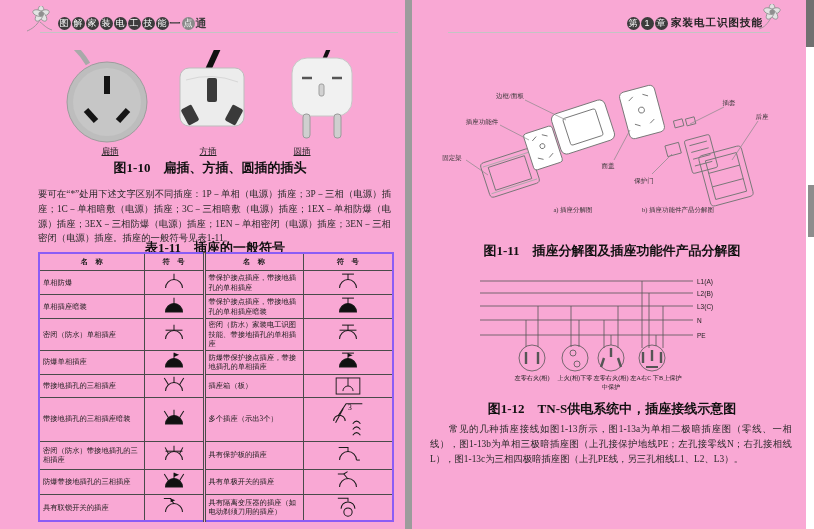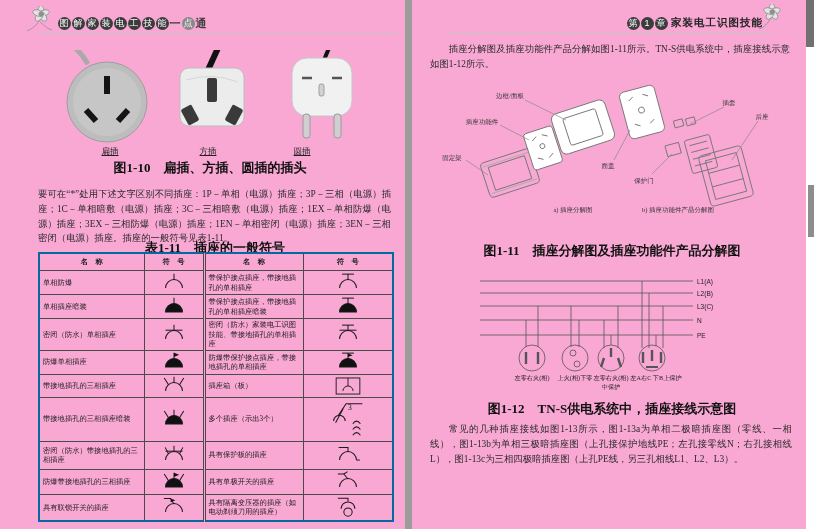--- a/index.html
+++ b/index.html
@@ -22,21 +22,21 @@
   .tail-ch{font-size:11px;font-weight:bold;color:#3c3c3c;vertical-align:middle;margin:0 .5px;}
   .hdr-title{font-size:10.5px;font-weight:bold;color:#222;vertical-align:middle;letter-spacing:1px;margin:0 3px;}
   .flower{position:absolute;}
   .plug-label{position:absolute;top:146px;width:70px;text-align:center;font-size:8.5px;text-decoration:underline;}
   .fig-caption{position:absolute;text-align:center;font-weight:bold;font-size:13px;color:#111;}
   .para{position:absolute;font-size:9.4px;line-height:14.8px;text-align:justify;color:#2a2a2a;}
   .para.ind{text-indent:2em;}
   .sym-table{position:absolute;left:38px;top:252px;width:354px;border-collapse:collapse;table-layout:fixed;}
   .sym-table th,.sym-table td{border:1px solid #4a4a4a;font-weight:normal;padding:1px 3px;
         font-size:7.3px;line-height:9.5px;color:#1c1c1c;overflow:hidden;}
-  .sym-table{border:2px solid #0369a1;}
+  .sym-table{border:2px solid #8b5cf6;}
   .sym-table th{text-align:center;font-weight:bold;height:14px;}
   .sym-table td.sym{text-align:center;vertical-align:middle;padding:0;}
   .sym-table td.mid, .sym-table th.mid{border-left:3px double #4a4a4a;}
   .sym-table svg{display:block;margin:0 auto;}
   .footer{position:absolute;top:512px;font-size:9.5px;color:#333;
           font-family:Liberation Sans, sans-serif;margin-top:32px;}
   .svgtxt{font-family:"Liberation Serif","DejaVu Serif",serif;}
 </style>
 </head>
 <body>
@@ -368,21 +368,20 @@
       <ellipse cx="15" cy="5" rx="3" ry="5.5" transform="rotate(72 15 8)"></ellipse>
       <ellipse cx="15" cy="5" rx="3" ry="5.5" transform="rotate(144 15 8)"></ellipse>
       <ellipse cx="15" cy="5" rx="3" ry="5.5" transform="rotate(216 15 8)"></ellipse>
       <ellipse cx="15" cy="5" rx="3" ry="5.5" transform="rotate(288 15 8)"></ellipse>
       <circle cx="15" cy="8" r="2.2" fill="#8f8f8f"></circle>
       <path d="M14 14 C10 20 8 23 2 25" fill="none"></path>
     </g>
   </svg>
   <div class="hdr-line r"></div>
 
-  <div class="para ind" style="left:18px;top:42px;width:360px">插座分解图及插座功能件产品分解如图1-11所示。TN-S供电系统中，插座接线示意如图1-12所示。</div>
 
   <svg style="position:absolute;left:16px;top:80px" width="380" height="138" viewBox="0 0 380 138">
     <g stroke="#777" fill="none" stroke-width="0.9">
 
       <g transform="rotate(-18 82 93)">
         <rect x="56" y="75" width="52" height="36" rx="4"></rect>
         <rect x="63" y="81" width="38" height="24"></rect>
         <line x1="58" y1="79" x2="106" y2="79" stroke="#aaa"></line>
         <line x1="58" y1="107" x2="106" y2="107" stroke="#aaa"></line>
       </g>

